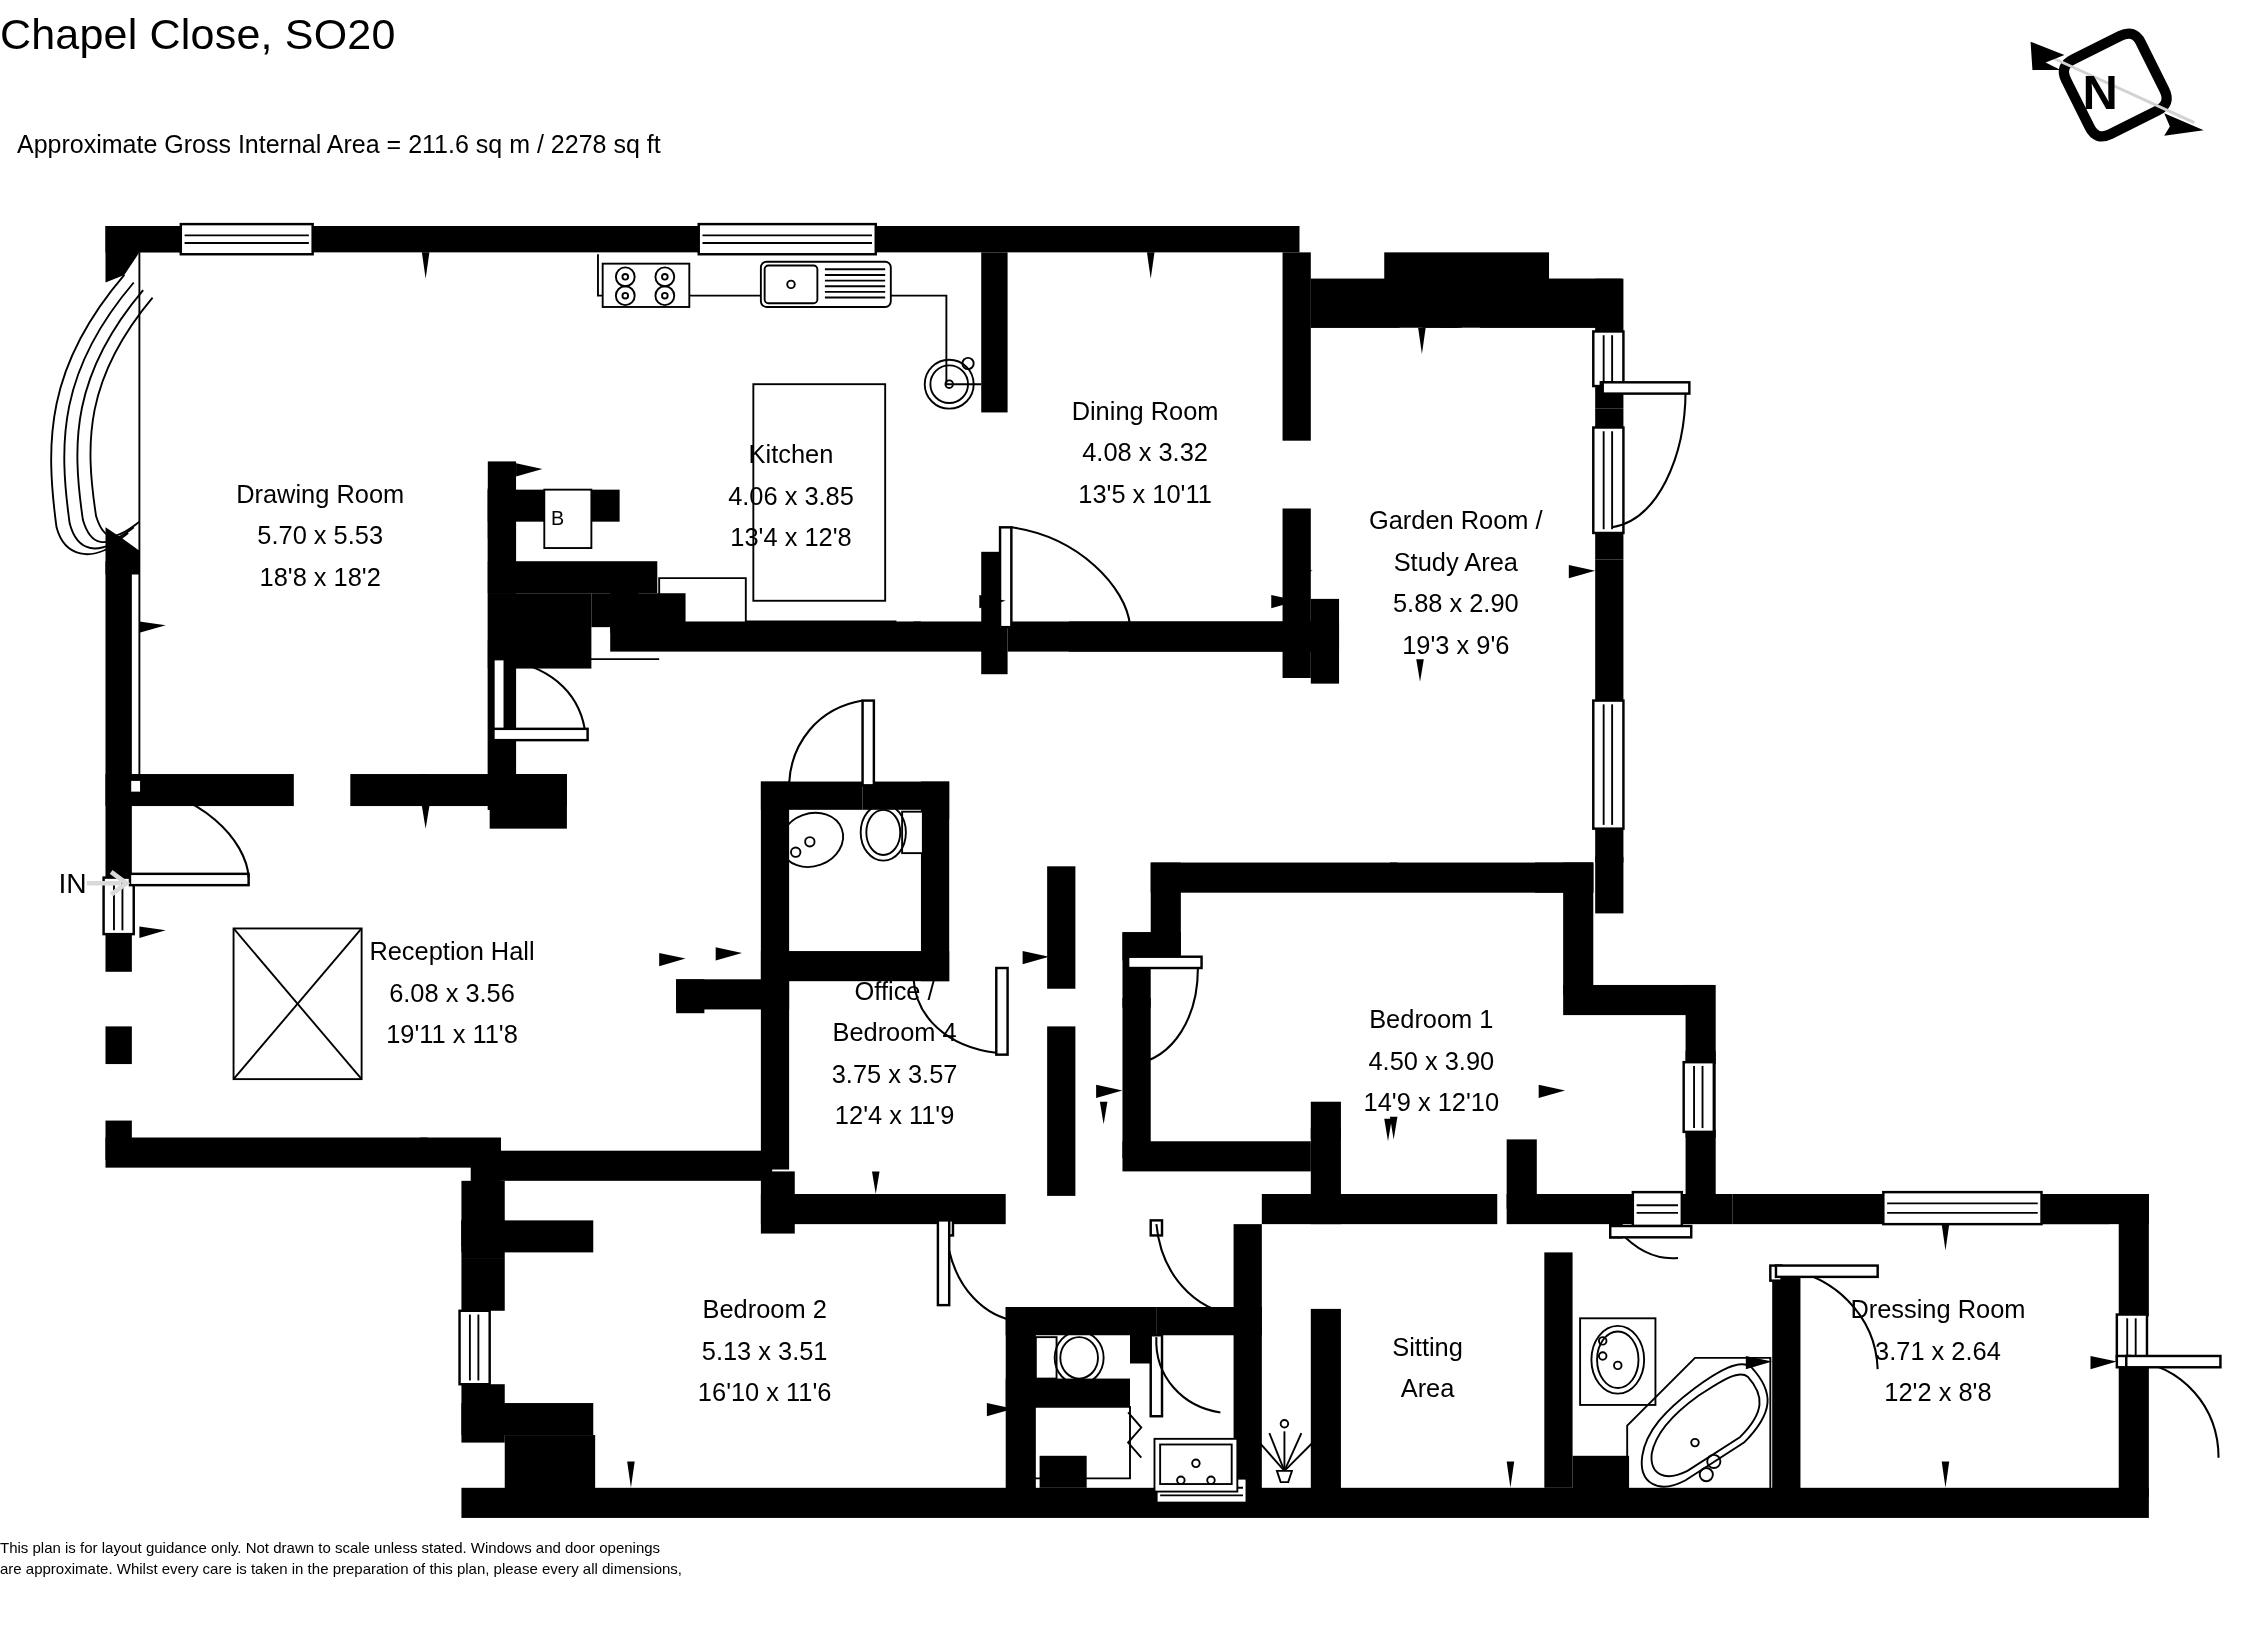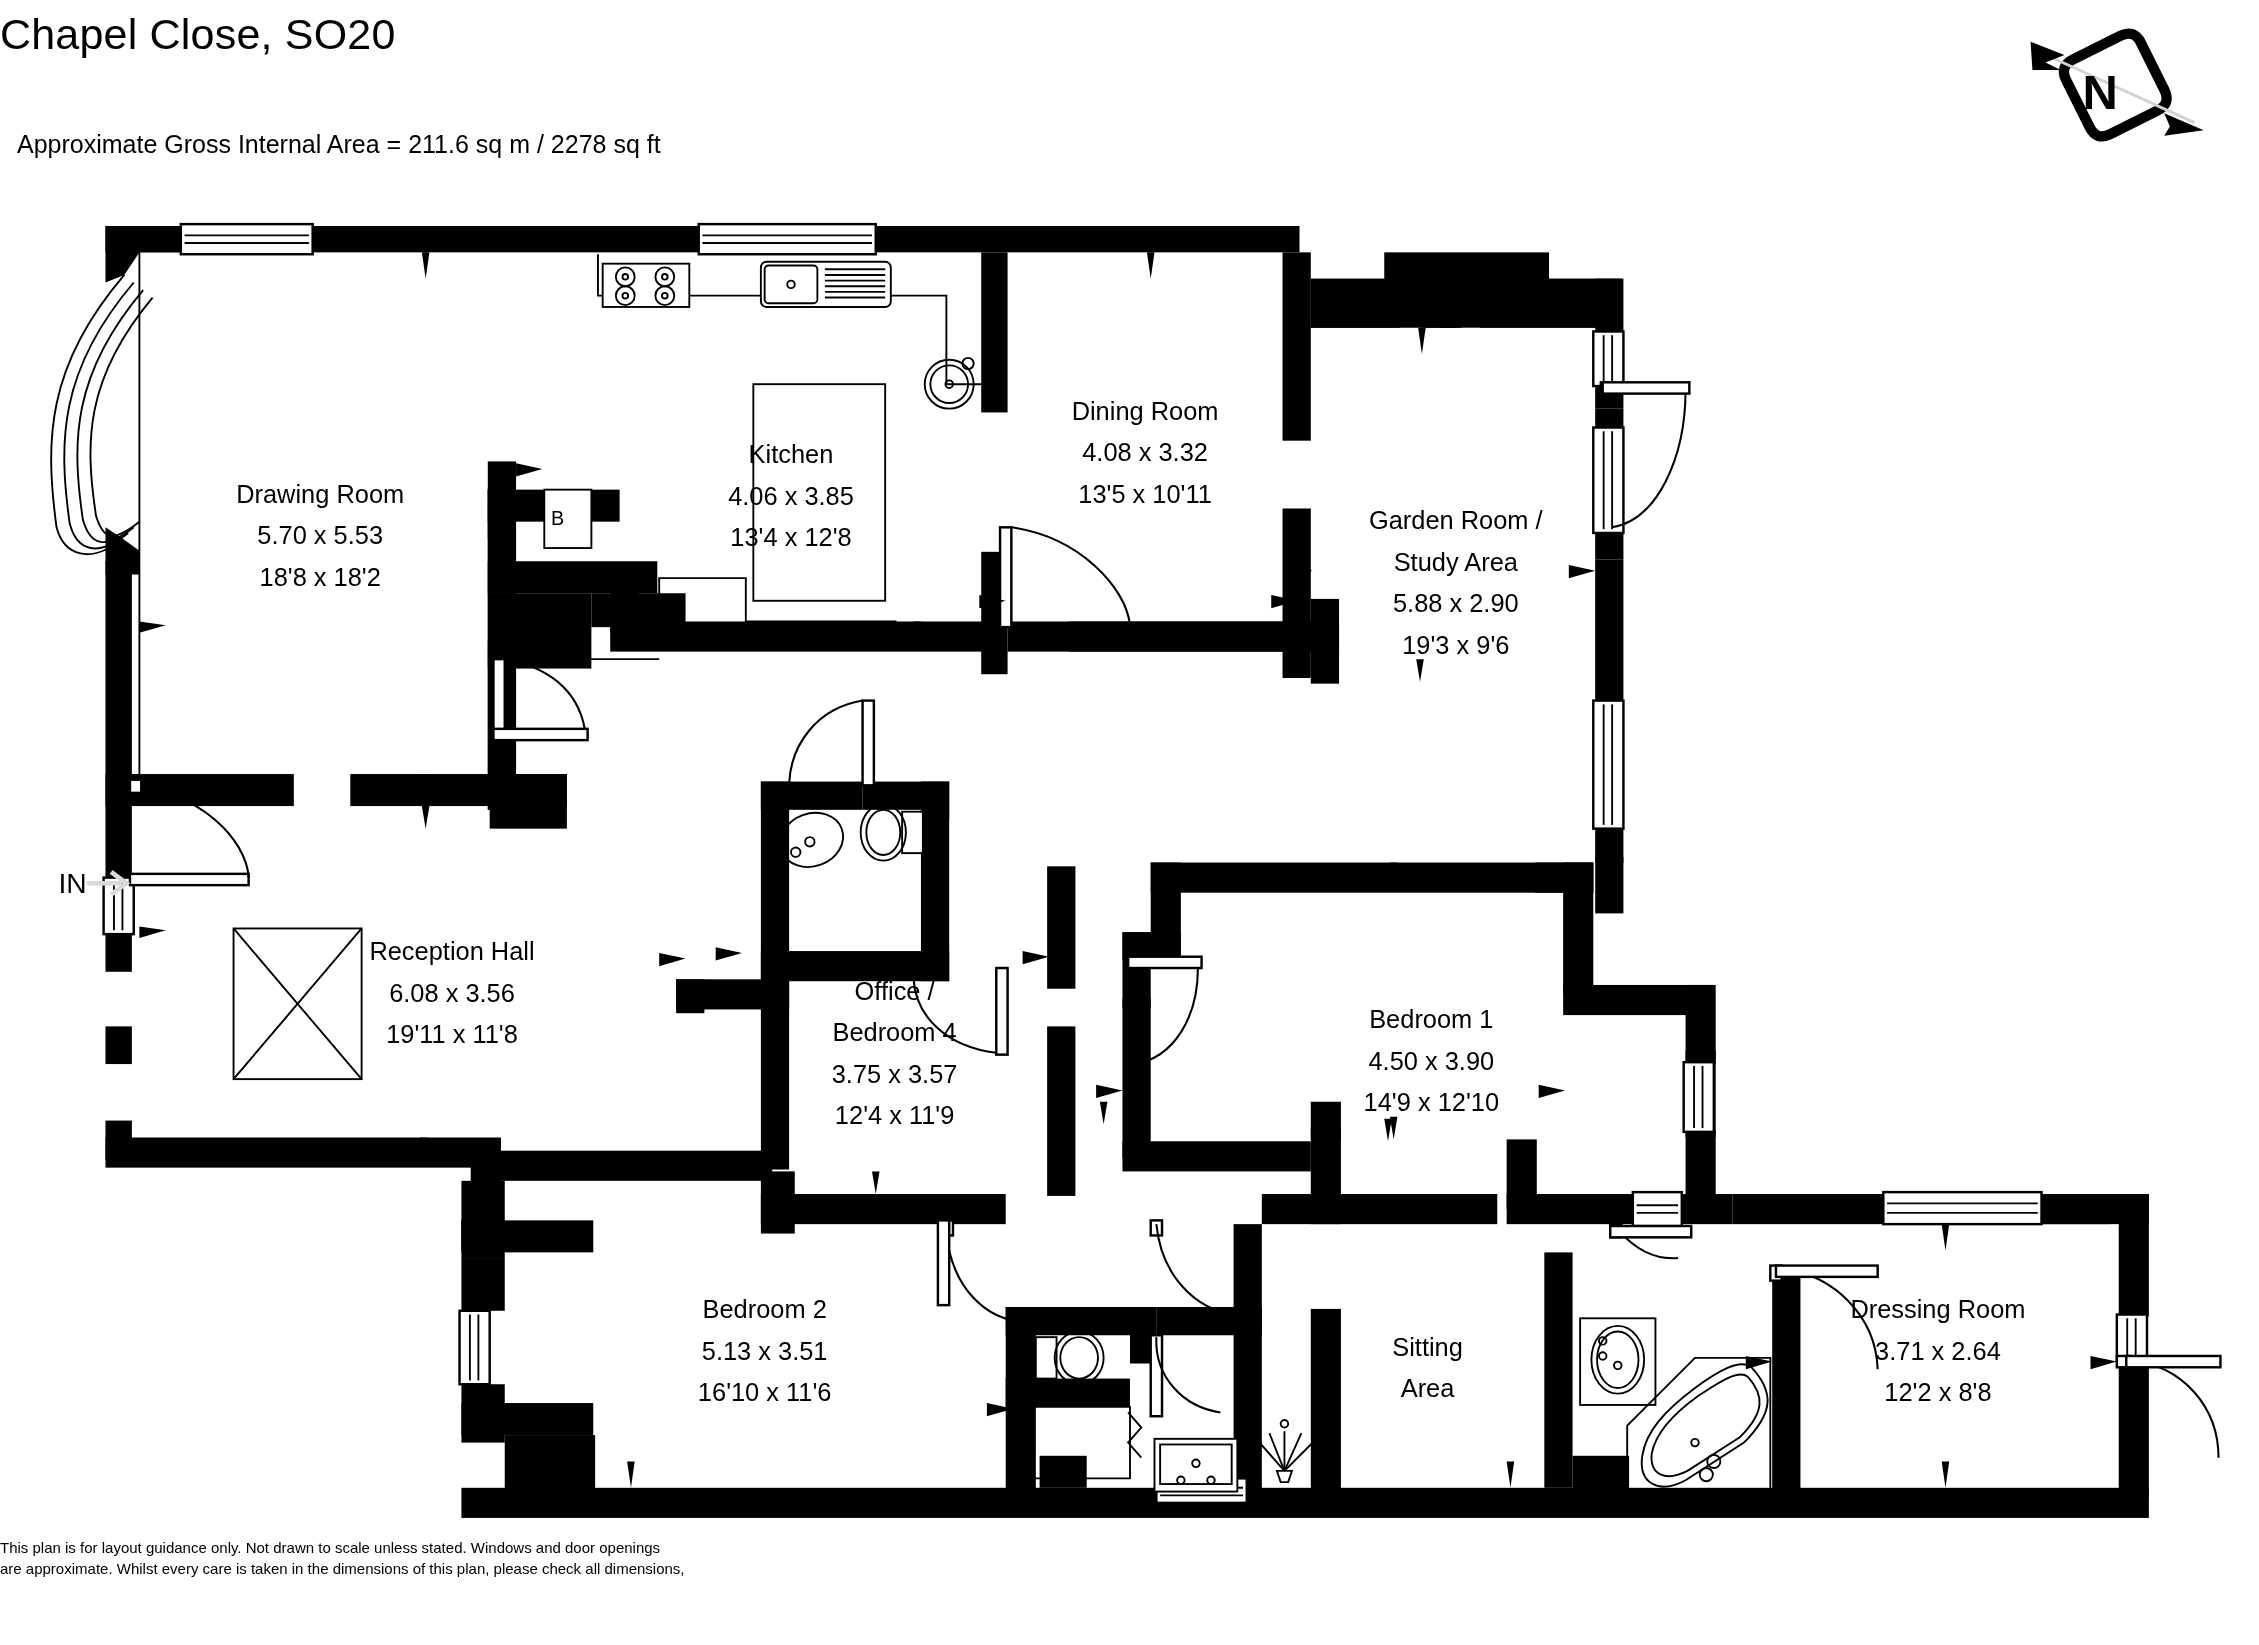--- a/index.html
+++ b/index.html
@@ -522,17 +522,17 @@
 
       <text class="boiler-txt" x="592" y="558" font-size="21">B</text>
 
       <text class="in-txt" x="62" y="948" text-anchor="start" font-size="30">IN</text>
     </g>
 
   </svg>
 
   <div class="hdr footer-txt" id="footer-block">
     <div>This plan is for layout guidance only. Not drawn to scale unless stated. Windows and door openings</div>
-    <div>are approximate. Whilst every care is taken in the dimensions of this plan, please check all dimensions,</div>
+    <div>are approximate. Whilst every care is taken in the preparation of this plan, please every all dimensions,</div>
   </div>
 
 </div>
 
 
 </body></html>

